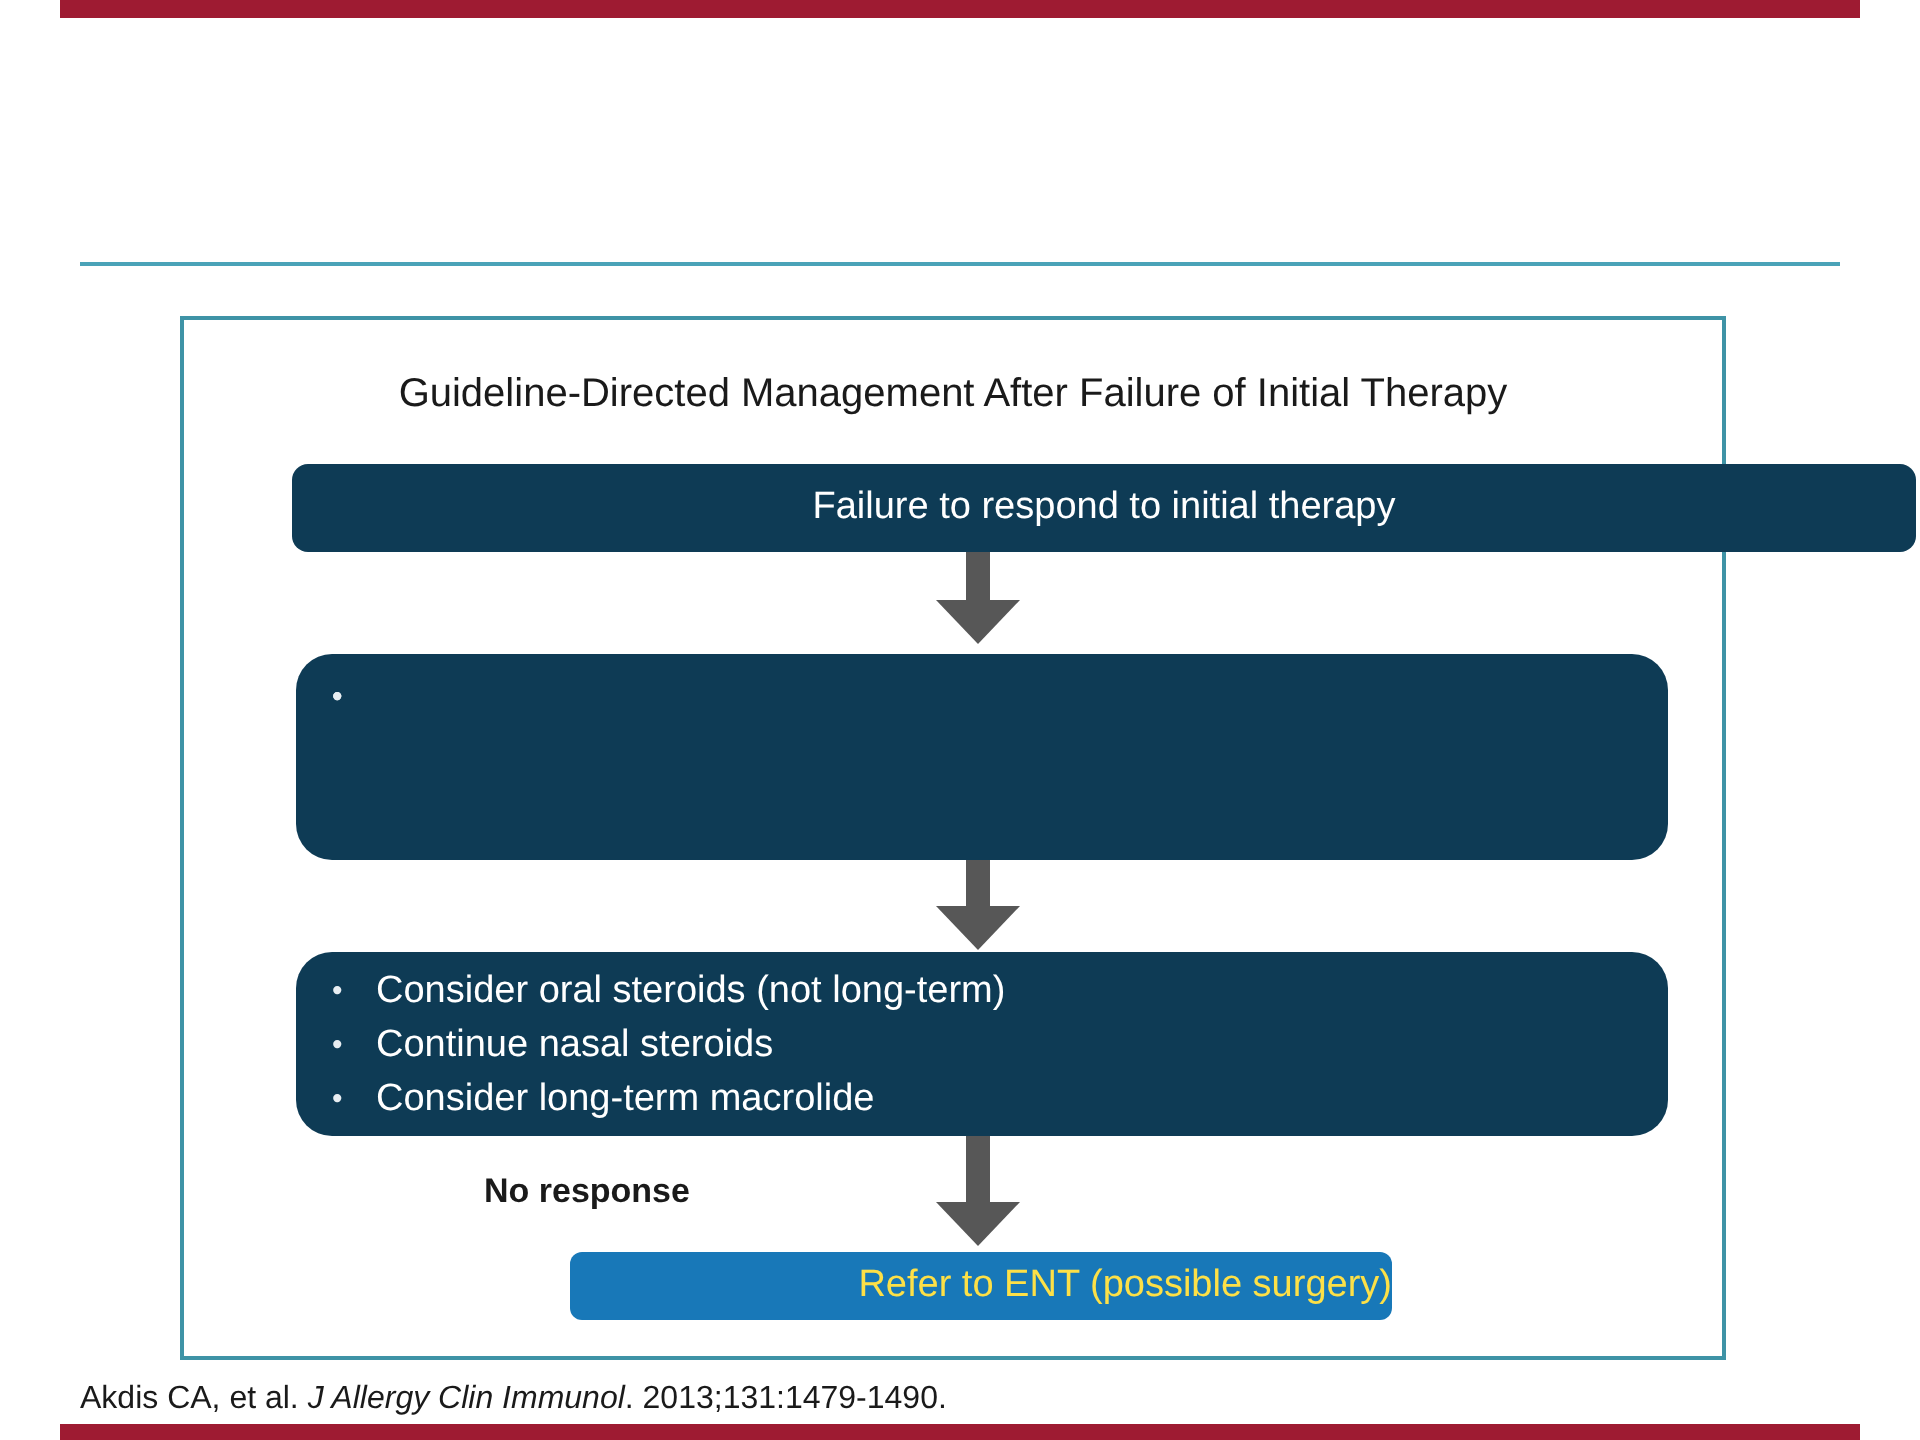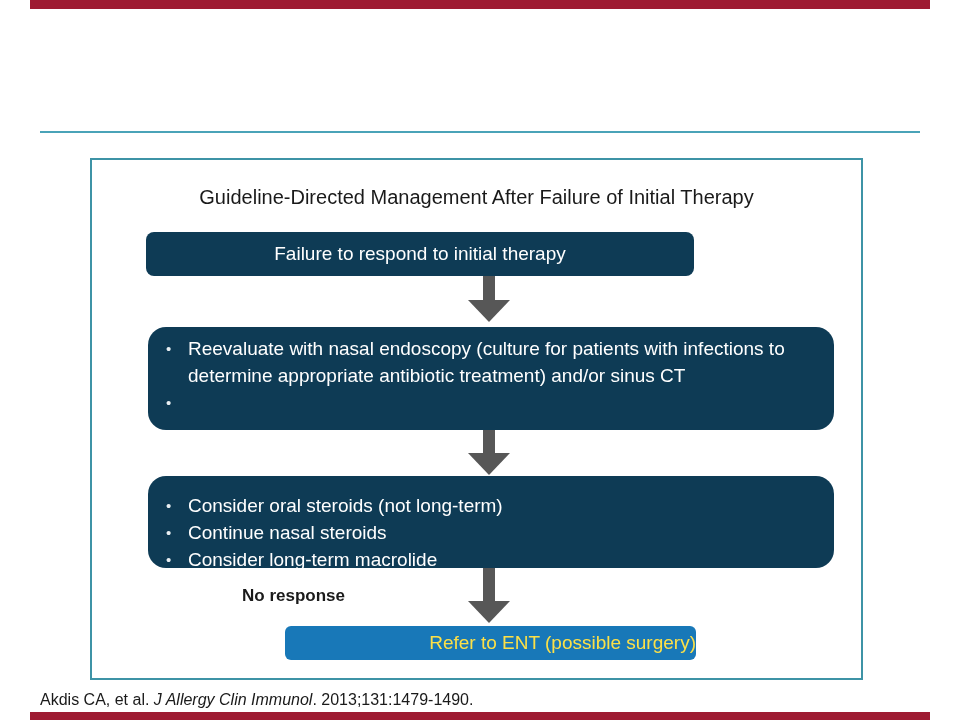--- a/index.html
+++ b/index.html
@@ -21,25 +21,25 @@
     position:absolute;left:90px;top:158px;width:769px;height:518px;
     border:2px solid var(--panel_border);background:#ffffff;
   }
   .panel-heading{
     position:absolute;left:0;top:26px;width:100%;text-align:center;
     font-size:20px;font-weight:400;color:var(--text_dark);
   }
 
   .flow-box{position:absolute;background:var(--navy);color:#ffffff;box-sizing:border-box;}
   .box1{
-    left:54px;top:72px;width:548px;height:44px;border-radius:8px;
+    left:54px;top:72px;width:812px;height:44px;border-radius:8px;
     display:flex;align-items:center;justify-content:center;font-size:19px;
   }
   .box2{left:56px;top:167px;width:686px;height:103px;border-radius:18px;padding:8px 18px 0 14px;}
-  .box3{left:56px;top:316px;width:686px;height:92px;border-radius:18px;padding:16px 18px 0 14px;}
+  .box3{left:56px;top:316px;width:686px;height:92px;border-radius:18px;padding:6px 18px 0 14px;}
 
   ul.bullets{list-style:none;margin:0;padding:0;}
   ul.bullets li{
     position:relative;padding-left:26px;font-size:19px;line-height:27px;color:#ffffff;
   }
   .bullet-dot{position:absolute;left:4px;top:0;font-size:15px;line-height:27px;color:#e8eef2;}
   .bullet-dot::before{content:"\2022";}
 
   .arrow{position:absolute;left:376px;width:42px;}
   .arrow .shaft{position:absolute;left:15px;top:0;width:12px;background:var(--arrow_gray);}
@@ -86,21 +86,20 @@
 
     <div class="arrow arrow1">
       <div class="shaft"></div>
       <div class="head"></div>
     </div>
 
     <div class="flow-box box2">
       <ul class="bullets">
         <li>
           <span class="bullet-dot"></span>
-          <span>Reevaluate with nasal endoscopy (culture for patients with infections to determine appropriate antibiotic treatment) and/or sinus CT</span>
         </li>
         <li>
           <span class="bullet-dot"></span>
         </li>
       </ul>
     </div>
 
     <div class="arrow arrow2">
       <div class="shaft"></div>
       <div class="head"></div>

